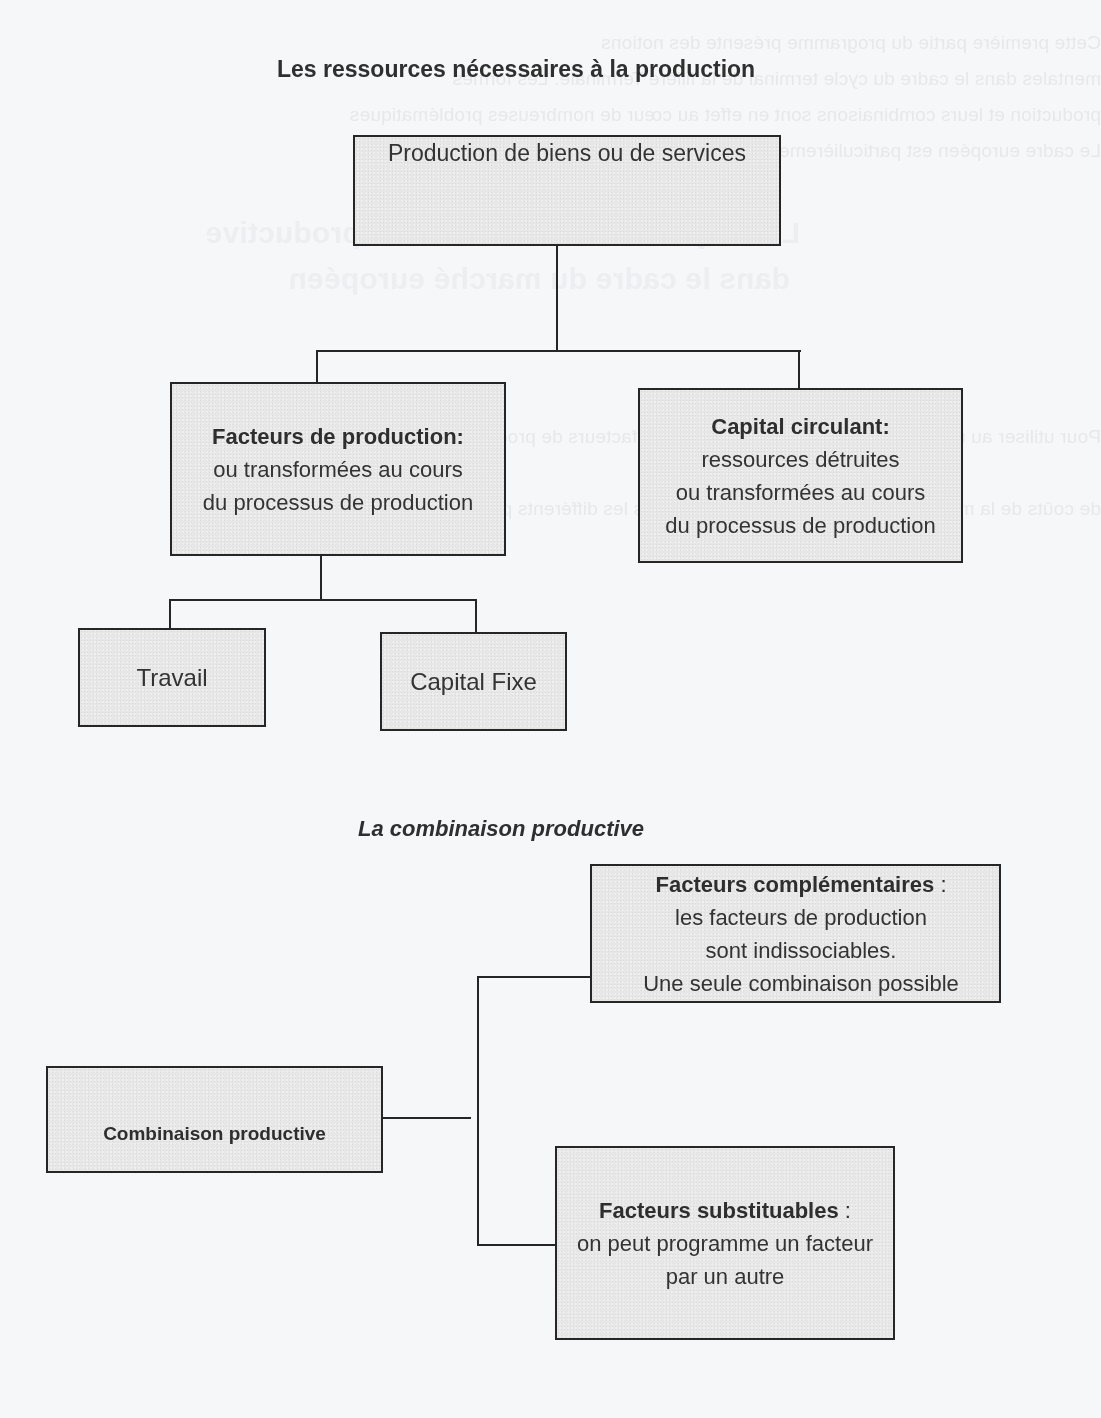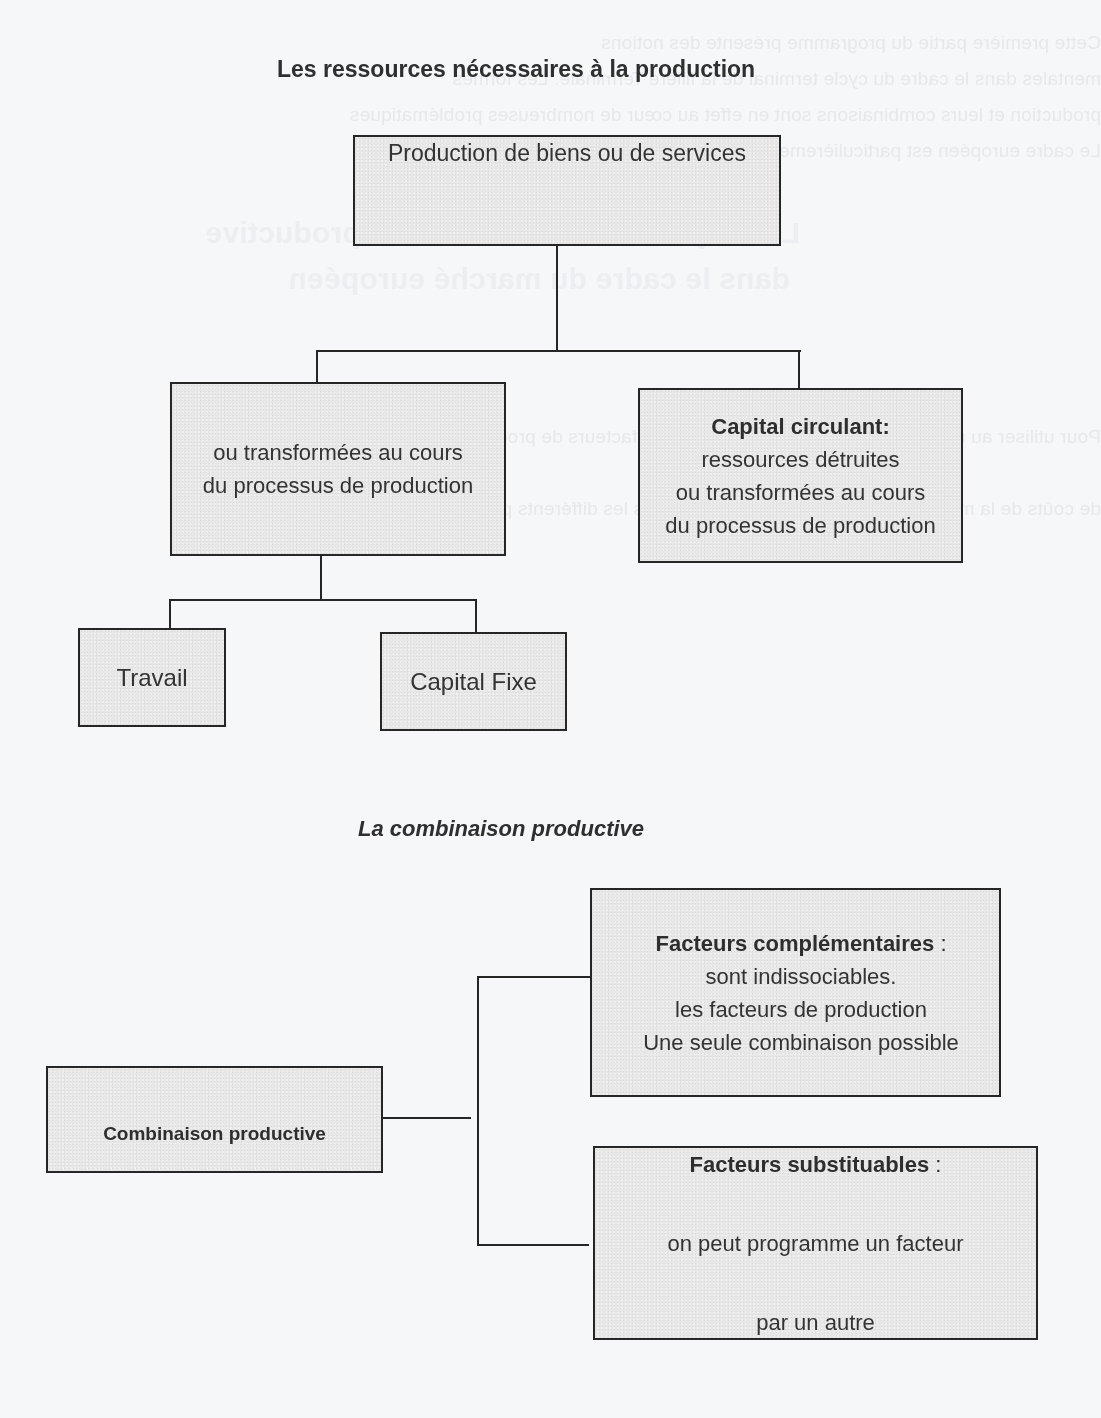--- a/index.html
+++ b/index.html
@@ -96,59 +96,60 @@
 <div class="box" style="left:353px; top:135px; width:428px; height:111px; justify-content:flex-start; ">
   <span style="font-size:23px;">Production de biens ou de services</span>
 </div>
 
 <div class="line v" style="left:556px; top:245px; height:107px;"></div>
 <div class="line h" style="left:316px; top:350px; width:485px;"></div>
 <div class="line v" style="left:316px; top:350px; height:33px;"></div>
 <div class="line v" style="left:798px; top:350px; height:39px;"></div>
 
 <div class="box" style="left:170px; top:382px; width:336px; height:174px;">
+  <span class="head">Facteurs de production:</span>
   <span>ou transformées au cours</span>
   <span>du processus de production</span>
 </div>
 
 <div class="box" style="left:638px; top:388px; width:325px; height:175px;">
   <span class="head">Capital circulant:</span>
   <span>ressources détruites</span>
   <span>ou transformées au cours</span>
   <span>du processus de production</span>
 </div>
 
 <div class="line v" style="left:320px; top:555px; height:46px;"></div>
 <div class="line h" style="left:169px; top:599px; width:308px;"></div>
 <div class="line v" style="left:169px; top:599px; height:30px;"></div>
 <div class="line v" style="left:475px; top:599px; height:34px;"></div>
 
-<div class="box" style="left:78px; top:628px; width:148px; height:99px;">
+<div class="box" style="left:78px; top:628px; width:188px; height:99px;">
   <span style="font-size:24px;">Travail</span>
 </div>
 
 <div class="box" style="left:380px; top:632px; width:187px; height:99px;">
   <span style="font-size:24px;">Capital Fixe</span>
 </div>
 
 <div class="title" style="left:358px; top:816px; font-size:22px;font-style:italic;">La combinaison productive</div>
 
 <div class="box" style="left:46px; top:1066px; width:337px; height:107px;">
   <span class="head" style="font-size:19px;margin-top:28px;">Combinaison productive</span>
 </div>
 
 <div class="line h" style="left:382px; top:1117px; width:89px;"></div>
 <div class="line v" style="left:477px; top:976px; height:270px;"></div>
 <div class="line h" style="left:477px; top:976px; width:114px;"></div>
 <div class="line h" style="left:477px; top:1244px; width:112px;"></div>
 
-<div class="box" style="left:590px; top:888px; width:411px; height:209px;padding-left:11px;">
+<div class="box" style="left:590px; top:864px; width:411px; height:139px;padding-left:11px;">
   <span class="head"><span>Facteurs complémentaires</span><span class="colon"> :</span></span>
+  <span>les facteurs de production</span>
   <span>sont indissociables.</span>
-  <span>les facteurs de production</span>
   <span>Une seule combinaison possible</span>
 </div>
 
-<div class="box" style="left:593px; top:1146px; width:445px; height:194px;gap:46px;">
+<div class="box" style="left:555px; top:1146px; width:340px; height:194px;">
   <span class="head"><span>Facteurs substituables</span><span class="colon"> :</span></span>
   <span>on peut programme un facteur</span>
   <span>par un autre</span>
 </div>
 
 </body></html>

